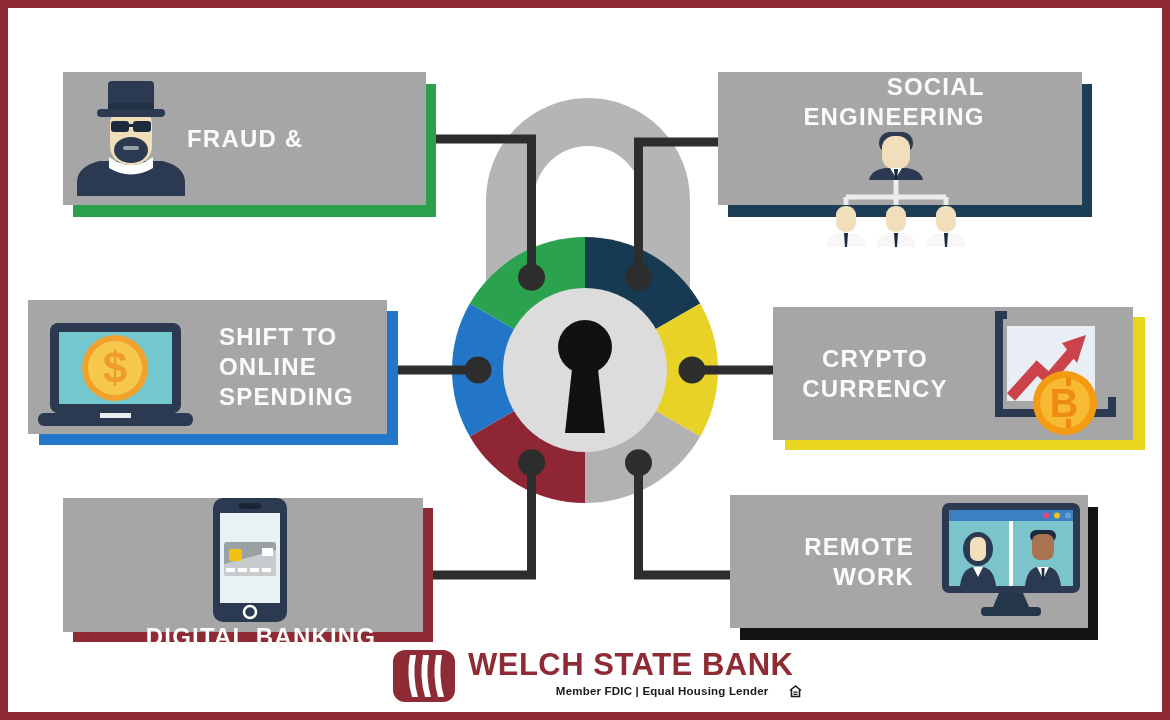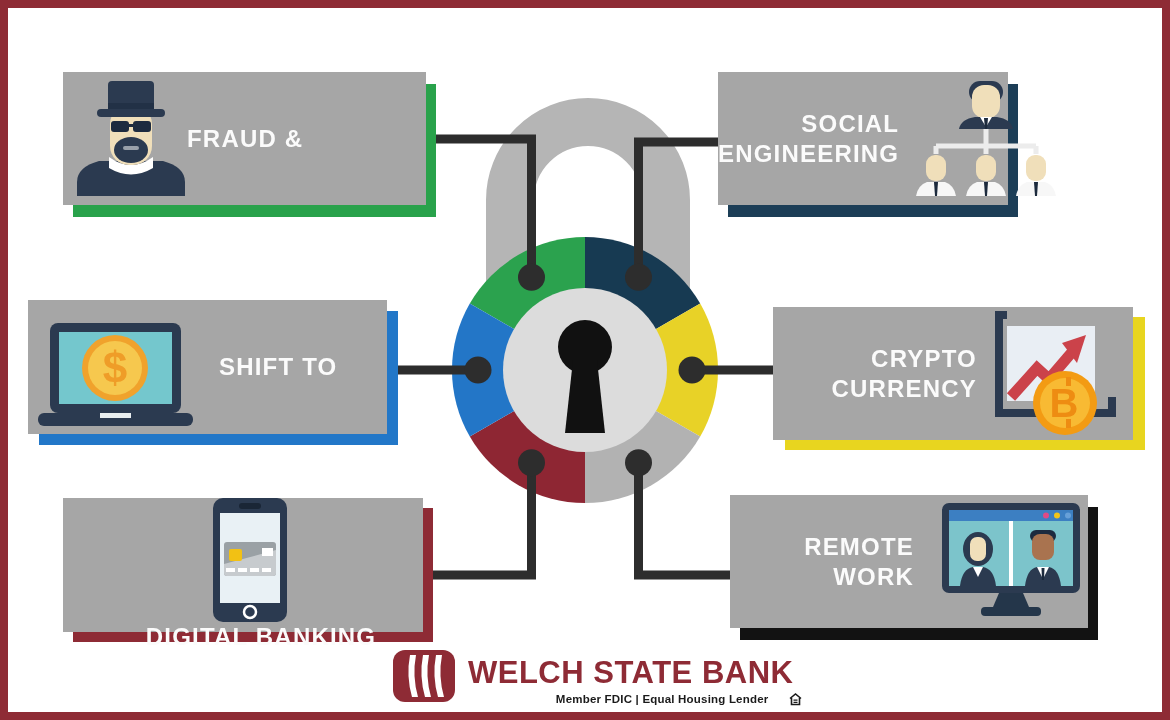--- a/index.html
+++ b/index.html
@@ -7,37 +7,37 @@
        font-family:"Liberation Sans",sans-serif;}
   .frame{position:absolute;left:0;top:0;width:1170px;height:720px;box-sizing:border-box;
          border:8px solid #8e2b35;z-index:9;pointer-events:none;}
   .lock-layer{position:absolute;left:0;top:0;width:1170px;height:720px;z-index:1;}
   .topic{position:absolute;display:flex;align-items:center;box-sizing:border-box;
          background:#a6a6a6;z-index:2;}
   .topic .icon{flex:none;}
   .label{color:#fbfbfb;font-weight:bold;font-size:24px;line-height:30px;letter-spacing:1.2px;white-space:nowrap;}
   .lab-right{flex:1;text-align:right;}
   .b-fraud  {left:63px; top:72px; width:363px;height:133px;box-shadow:10px 12px 0 #29a24b;padding-left:12px;}
-  .b-social {left:718px;top:72px; width:290px;height:133px;box-shadow:10px 12px 0 #1c3e57;}
+  .b-social {left:718px;top:72px; width:364px;height:133px;box-shadow:10px 12px 0 #1c3e57;flex-direction:column;}
   .b-social .icon{margin-right:8px;}
   .b-social .label{padding-right:12px;}
   .b-spending{left:28px;top:300px;width:359px;height:134px;box-shadow:11px 11px 0 #2277c8;padding-left:10px;}
   .b-spending .icon{margin-top:14px;}
   .b-spending .label{margin-left:26px;}
   .b-crypto {left:773px;top:307px;width:360px;height:133px;box-shadow:12px 10px 0 #e8d51f;}
   .b-crypto .icon{margin-right:14px;}
-  .b-crypto .label{padding-right:12px;}
+  .b-crypto .label{padding-right:12px;text-align:center;}
   .b-digital{left:63px;top:498px;width:360px;height:134px;box-shadow:10px 10px 0 #8e2b35;padding-left:14px;flex-direction:column;}
   .b-digital .label{margin-left:22px;}
   .b-remote {left:730px;top:495px;width:358px;height:133px;box-shadow:10px 12px 0 #121212;padding-left:42px;}
   .b-remote .icon{margin-right:8px;}
   .b-remote .label{padding-right:28px;}
   .footer{position:absolute;left:393px;top:648px;display:flex;gap:13px;z-index:2;}
   .logo-mark{margin-top:2px;}
-  .logo-text{display:flex;flex-direction:column;margin-top:8px;}
+  .logo-text{display:flex;flex-direction:column;}
   .bank-name{font-size:31px;font-weight:bold;letter-spacing:0.5px;color:#8e2b35;line-height:34px;white-space:nowrap;}
   .tagline-row{display:flex;justify-content:flex-end;align-items:center;gap:20px;
                font-size:11.5px;font-weight:bold;color:#1a1a1a;margin-top:2px;margin-right:-10px;letter-spacing:0.2px;}
 </style>
 </head>
 <body>
 
 <svg class="lock-layer" viewBox="0 0 1170 720">
 
   <path d="M510,300 V200 A78,78 0 0 1 666,200 V300" fill="none" stroke="#b5b5b5" stroke-width="48"></path>
@@ -128,20 +128,22 @@
     <rect x="12" y="0" width="131" height="90" rx="8" fill="#2b3a50"></rect>
     <rect x="21" y="9" width="113" height="72" fill="#74c7cd"></rect>
     <circle cx="77" cy="45" r="33" fill="#f0a22c"></circle>
     <circle cx="77" cy="45" r="27" fill="#f6c84e"></circle>
     <text x="77" y="60" text-anchor="middle" font-size="44" font-weight="bold" fill="#ef9d28">$</text>
     <rect x="0" y="90" width="155" height="13" rx="6" fill="#2b3a50"></rect>
     <rect x="62" y="90" width="31" height="5" fill="#e9eef0"></rect>
   </svg>
   <div class="label">
     <div>SHIFT TO</div>
+    <div>ONLINE</div>
+    <div>SPENDING</div>
   </div>
 </div>
 
 <div class="topic b-crypto">
   <div class="label lab-right">
     <div>CRYPTO</div>
     <div>CURRENCY</div>
   </div>
   <svg class="icon" width="130" height="125" viewBox="0 0 130 125">
     <rect x="18" y="15" width="88" height="75" fill="#e9eef4"></rect>

